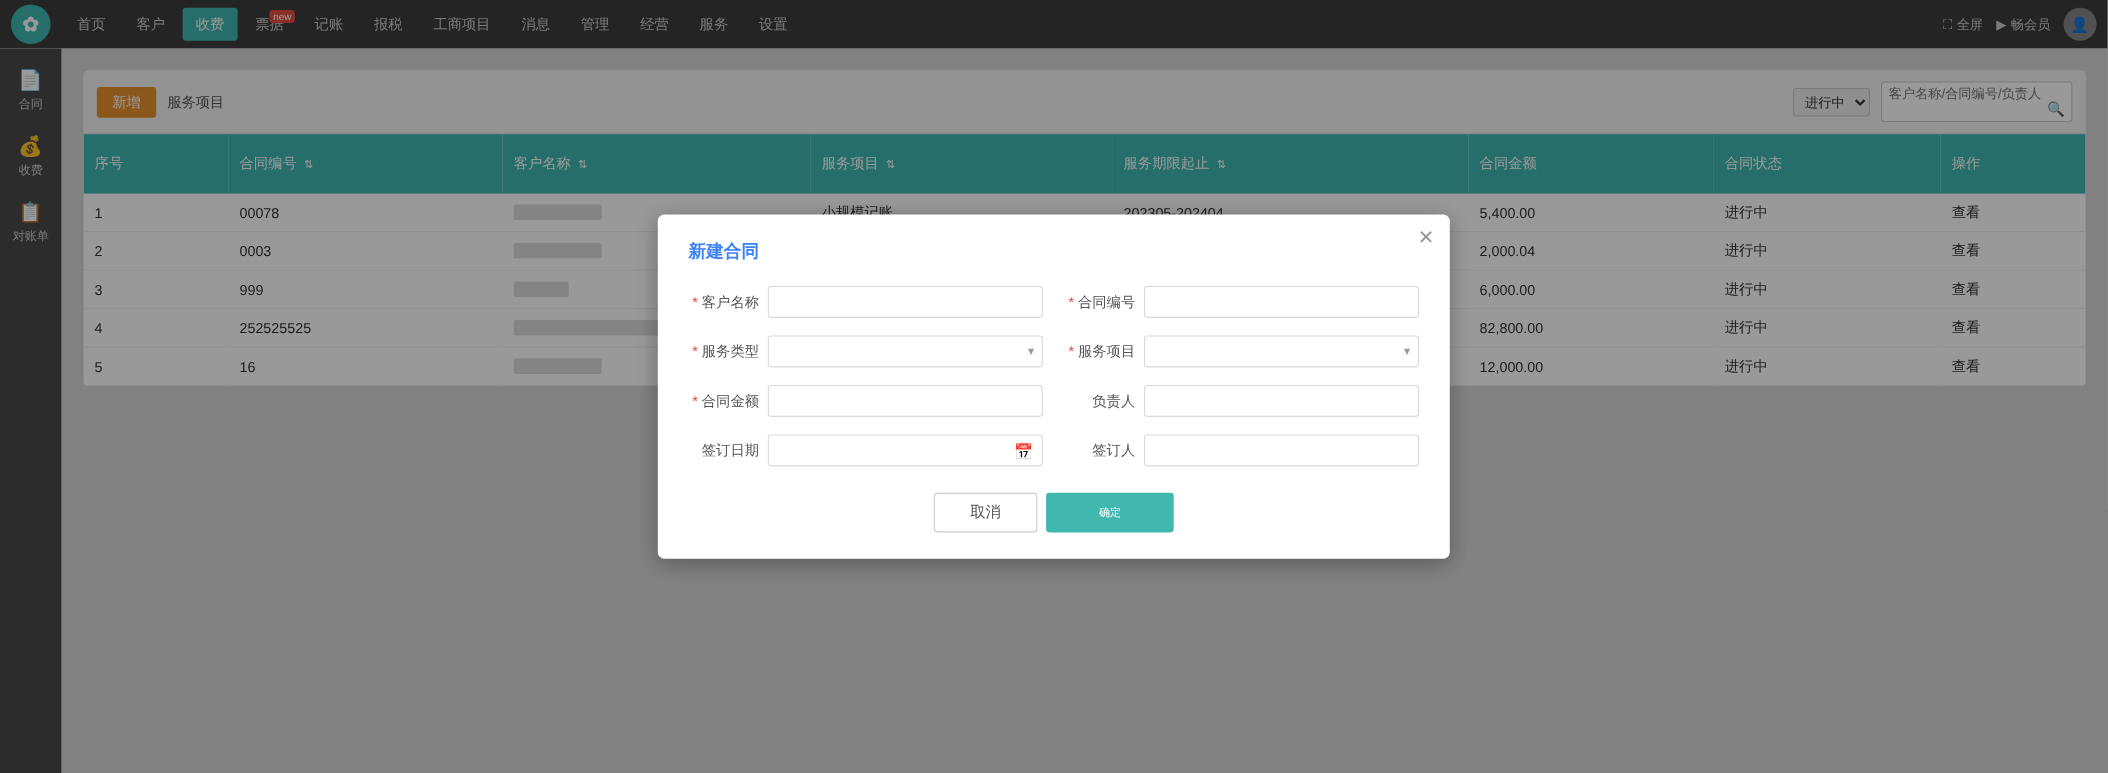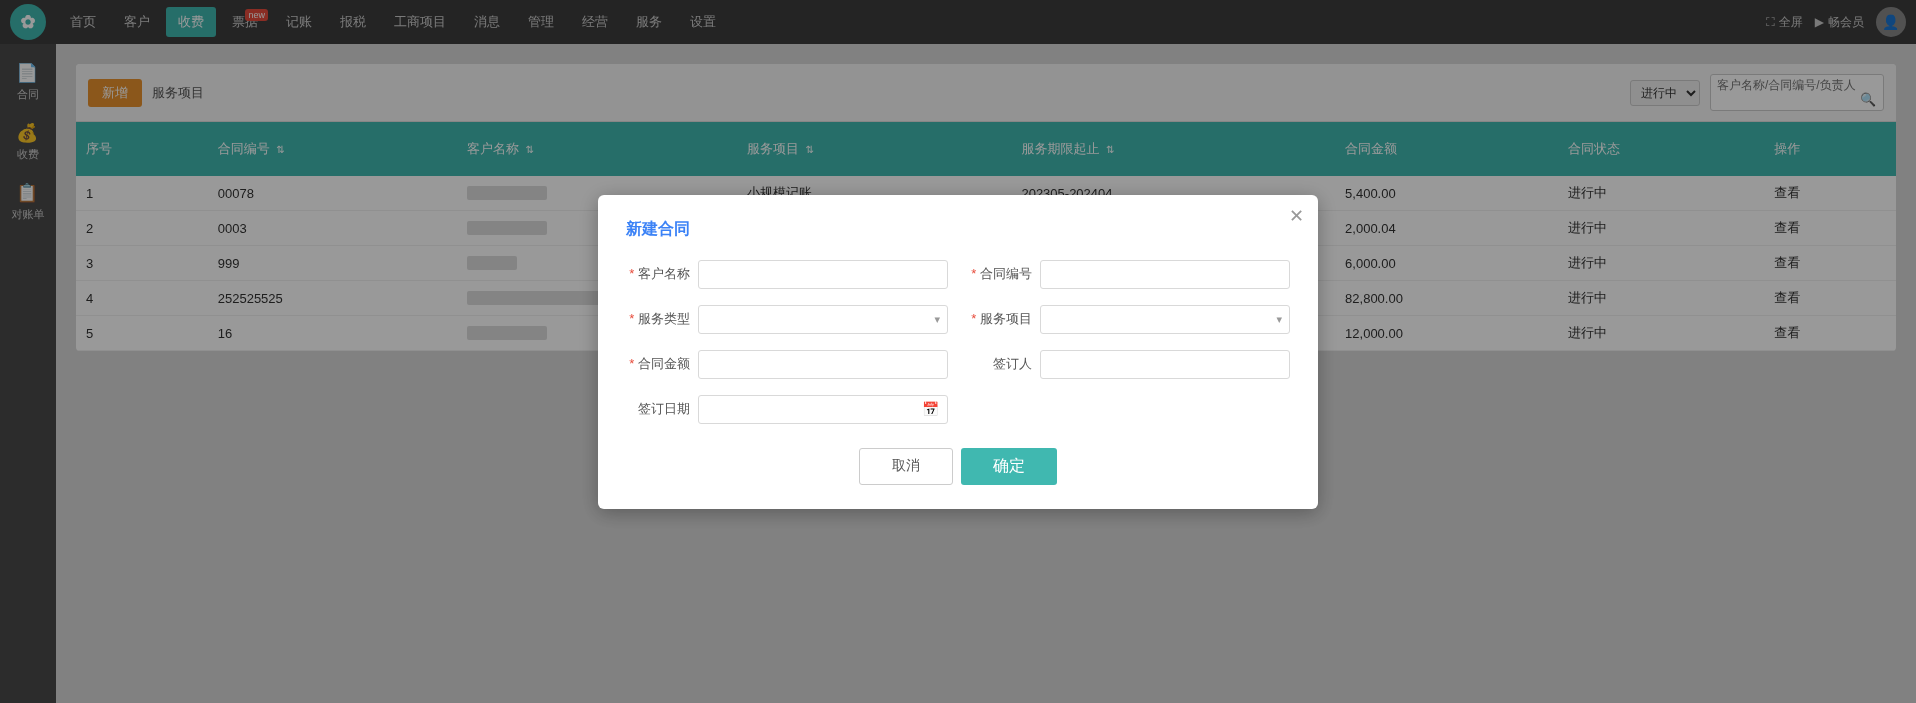--- a/index.html
+++ b/index.html
@@ -344,22 +344,22 @@
       border-radius: 3px;
       padding: 8px 32px;
       font-size: 14px;
       color: #555;
       cursor: pointer;
     }
     .btn-confirm {
       background: #40b8b0;
       border: none;
       border-radius: 3px;
-      padding: 8px 32px;
-      font-size: 16px;
+      padding: 8px 48px;
+      font-size: 10px;
       color: white;
       cursor: pointer;
     }
   </style>
 </head>
 <body>
 
 <nav class="top-nav">
   <div class="logo">✿</div>
   <div class="nav-items">
@@ -541,32 +541,36 @@
             <option value=""></option>
           </select>
           <span class="select-arrow">▾</span>
         </div>
       </div>
 
       <div class="form-row">
         <span class="form-label required">合同金额</span>
         <input class="form-input" type="text" style="">
       </div>
-
-      <div class="form-row">
-        <span class="form-label">签订人</span>
+      <div class="form-row">
+        <span class="form-label">负责人</span>
         <input class="form-input" type="text" style="">
       </div>
+
       <div class="form-row">
         <span class="form-label">签订日期</span>
         <div class="date-input-wrap">
           <input type="text" style="">
           <span class="date-icon">📅</span>
         </div>
       </div>
+      <div class="form-row">
+        <span class="form-label">签订人</span>
+        <input class="form-input" type="text" style="">
+      </div>
 
     </div>
 
     <div class="modal-footer">
       <button class="btn-cancel">取消</button>
       <button class="btn-confirm">确定</button>
     </div>
   </div>
 </div>
 

